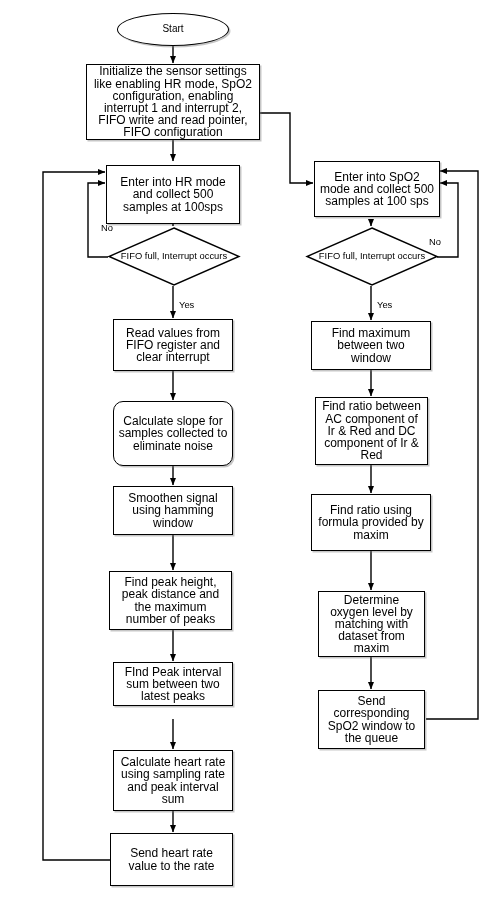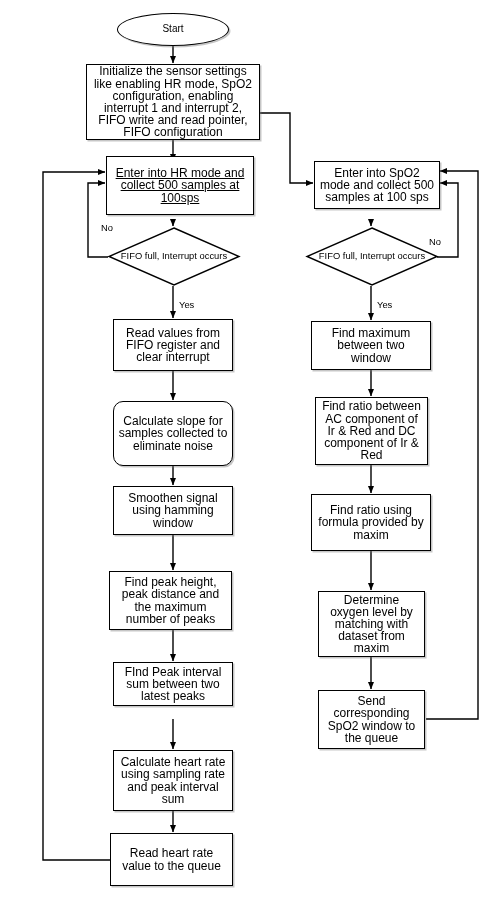--- a/index.html
+++ b/index.html
@@ -123,21 +123,21 @@
   </svg>
 
   <div class="node terminal" style="left:117px; top:13px; width:112px; height:33px;">
     <span>Start</span>
   </div>
 
   <div class="node" style="left:86px; top:64px; width:174px; height:76px;">
     <span>Initialize the sensor settings like enabling HR mode, SpO2 configuration, enabling interrupt 1 and interrupt 2, FIFO write and read pointer, FIFO configuration</span>
   </div>
 
-  <div class="node" style="left:106px; top:156px; width:148px; height:59px;text-decoration:underline;">
+  <div class="node" style="left:106px; top:165px; width:134px; height:59px;">
     <span>Enter into HR mode and collect 500 samples at 100sps</span>
   </div>
 
   <div class="diamond" style="left:108px; top:227px; width:132px; height:59px;">
     <svg width="132" height="59" viewBox="0 0 132 59" xmlns="http://www.w3.org/2000/svg">
       <polygon points="66,1 131,29.5 66,58 1,29.5" fill="#ffffff" stroke="#000000" stroke-width="1.4"></polygon>
     </svg>
     <div class="dtext">FIFO full, Interrupt occurs</div>
   </div>
 
@@ -162,24 +162,24 @@
 
   <div class="node" style="left:113px; top:662px; width:120px; height:44px;">
     <span>FInd Peak interval sum between two latest peaks</span>
   </div>
 
   <div class="node" style="left:113px; top:750px; width:120px; height:61px;">
     <span>Calculate heart rate using sampling rate and peak interval sum</span>
   </div>
 
   <div class="node" style="left:110px; top:833px; width:123px; height:53px;">
-    <span>Read heart rate value to the queue</span>
-  </div>
-
-  <div class="node" style="left:314px; top:161px; width:126px; height:48px;">
+    <span>Send heart rate value to the rate</span>
+  </div>
+
+  <div class="node" style="left:314px; top:161px; width:126px; height:56px;">
     <span>Enter into SpO2 mode and collect 500 samples at 100 sps</span>
   </div>
 
   <div class="diamond" style="left:306px; top:227px; width:132px; height:59px;">
     <svg width="132" height="59" viewBox="0 0 132 59" xmlns="http://www.w3.org/2000/svg">
       <polygon points="66,1 131,29.5 66,58 1,29.5" fill="#ffffff" stroke="#000000" stroke-width="1.4"></polygon>
     </svg>
     <div class="dtext">FIFO full, Interrupt occurs</div>
   </div>
 

